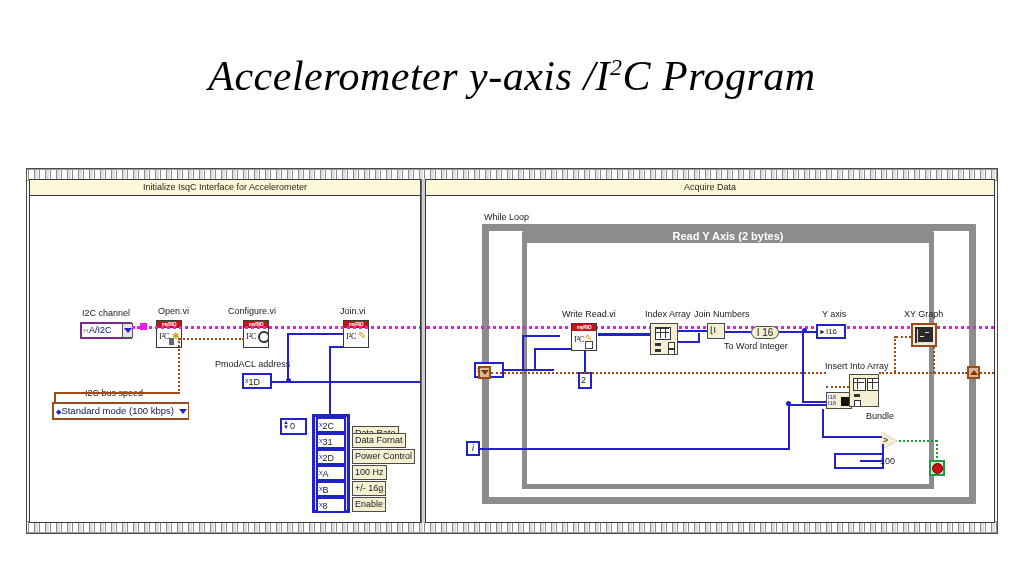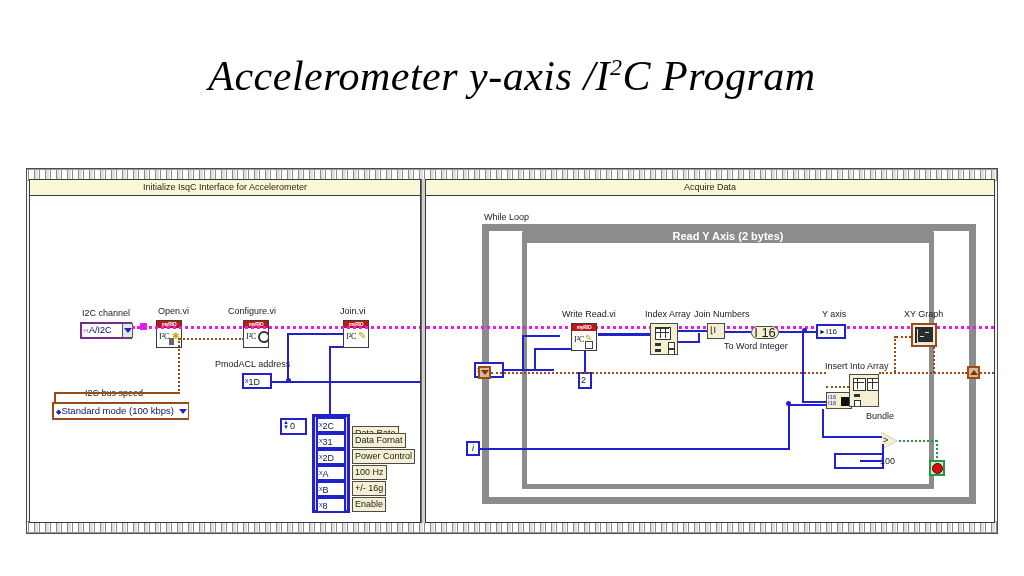--- a/index.html
+++ b/index.html
@@ -147,21 +147,21 @@
     position:absolute;width:14px;height:15px;background:#fff;
     border:2px solid #2222cc;box-sizing:border-box;
     font-size:9px;line-height:11px;text-align:center;color:#1a1a1a;font-style:italic;
   }
   .ind-i16{
     position:absolute;background:#fff;border:2px solid #2222cc;
     font-size:8px;line-height:11px;color:#1a1a1a;box-sizing:border-box;padding-left:1px;
   }
   .conv-i16{
     position:absolute;background:#f5f0d2;border:1px solid #4a4a4a;
-    border-radius:7px;font-size:13px;line-height:11px;color:#1a1a1a;
+    border-radius:7px;font-size:10px;line-height:11px;color:#1a1a1a;
     box-sizing:border-box;text-align:center;
   }
   .xy-term{
     position:absolute;width:26px;height:24px;background:#f0ece0;
     border:2px solid #9c4a16;box-sizing:border-box;overflow:hidden;
   }
   .xy-term .plot{position:absolute;inset:2px;background:#2b2b2b;}
   .xy-term .tick{position:absolute;background:#ddd;}
   .array-frame{position:absolute;border:3px solid #2222cc;box-sizing:border-box;background:#d9d9f0;}
   .idx-box{

